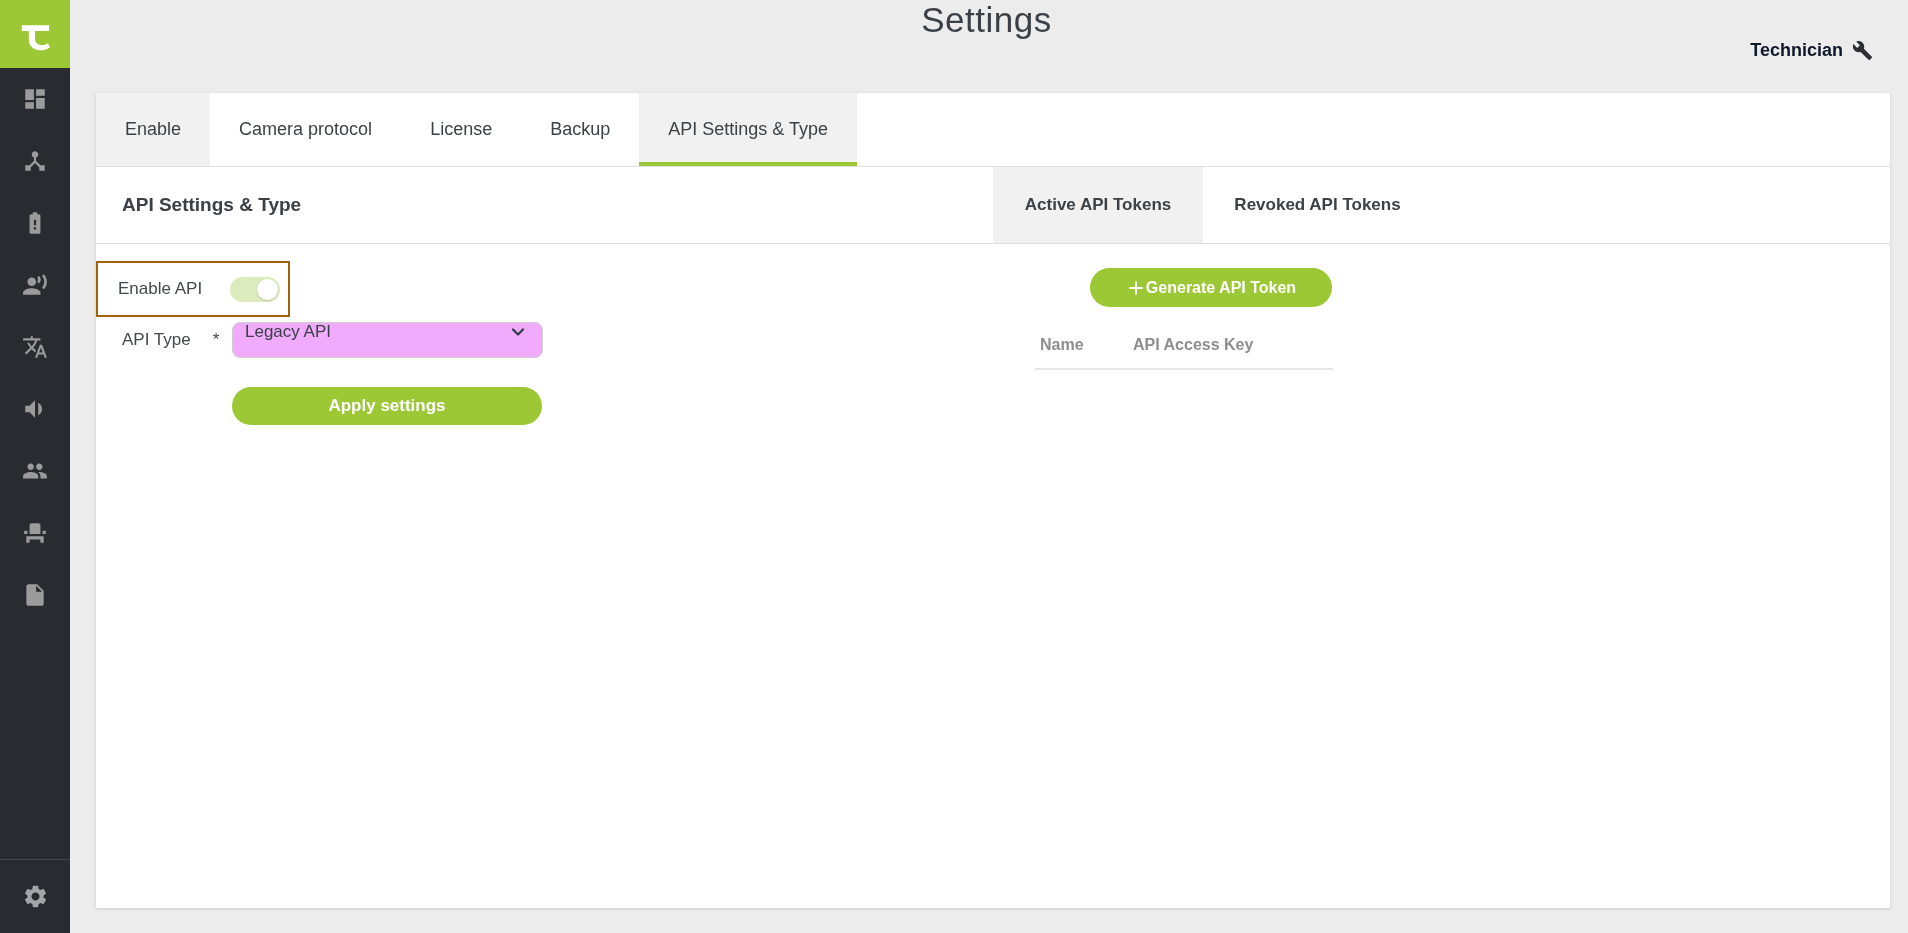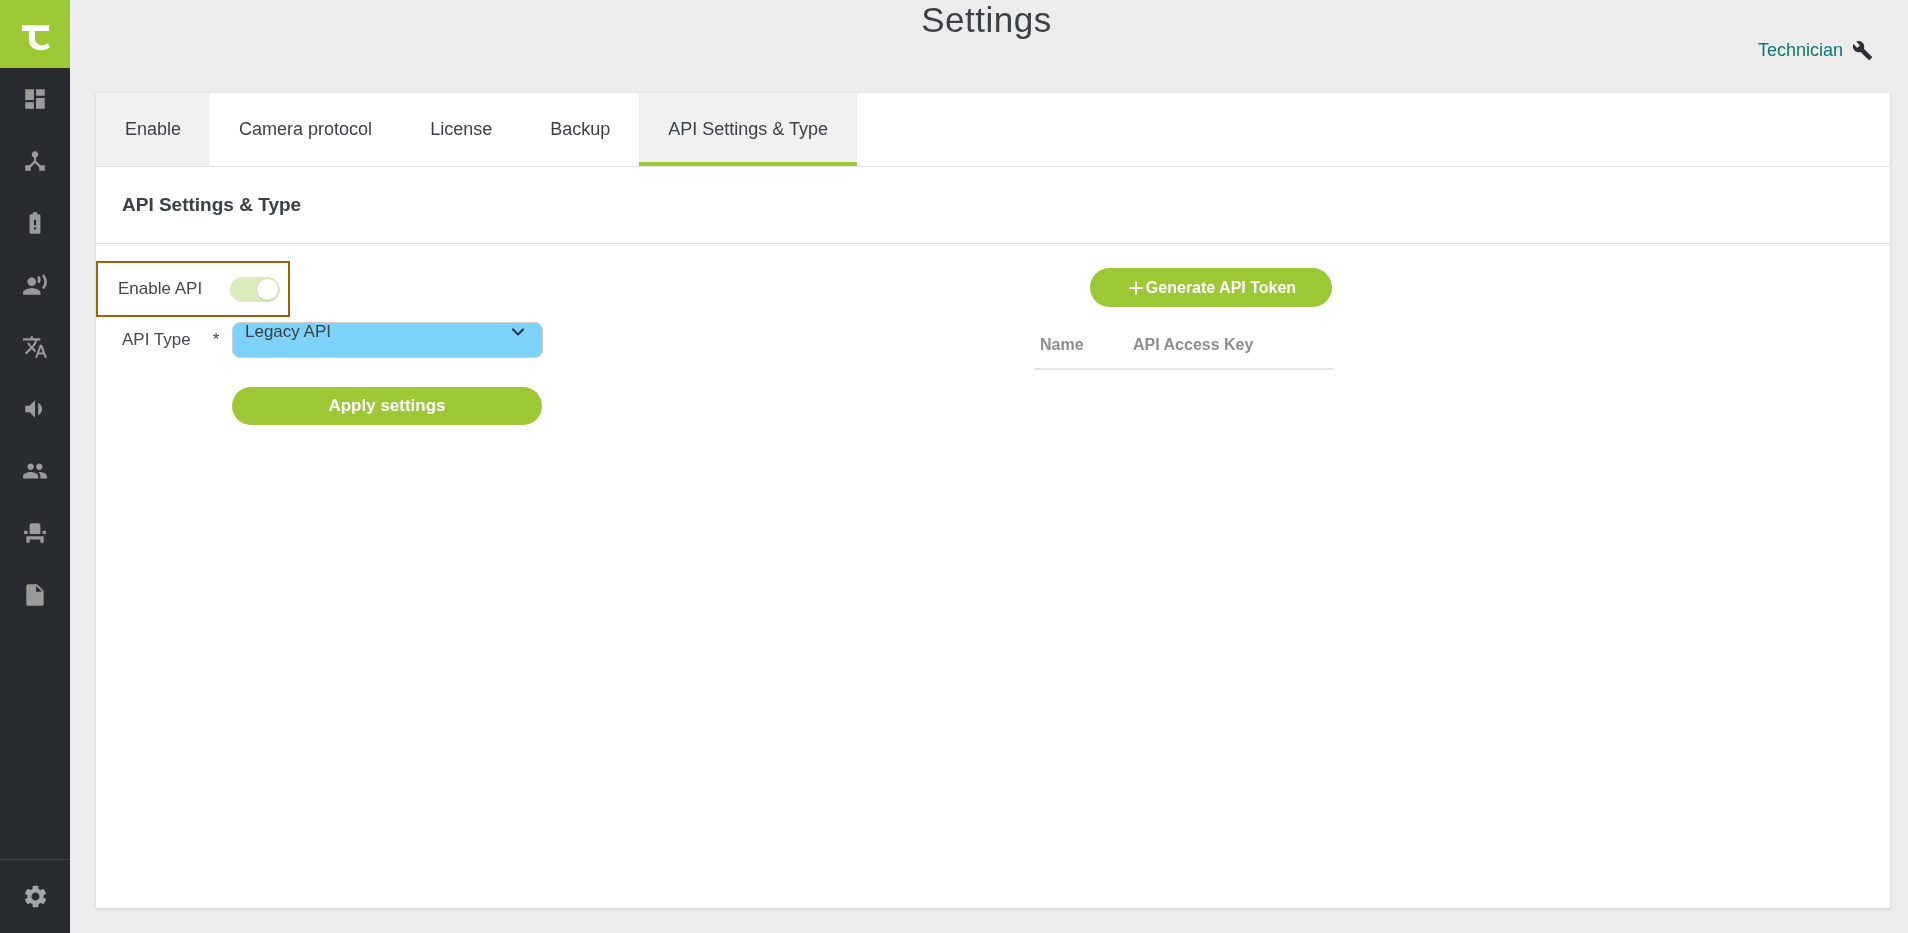--- a/index.html
+++ b/index.html
@@ -31,21 +31,21 @@
   }
   .sidebar-bottom svg { fill:#a2a6a9; }
   
   .main { margin-left:70px; padding:0 18px 0 26px; }
   .header {
     height:93px; display:flex; align-items:center; padding:0 17px 10px 4px;flex-direction:column;
   }
   .page-title { font-size:35px; font-weight:400; color:#3a4045; letter-spacing:0.5px; }
   .user-chip {
     margin-left:auto; display:flex; align-items:center; gap:9px;
-    font-size:18px; font-weight:400; color:#0f766e; cursor:pointer;
+    font-size:18px; font-weight:700; color:#0f172a; cursor:pointer;
   }
   .user-chip svg { fill:#2b2f33; }
   
   .card {
     background:#ffffff; width:1794px; height:815px;
     box-shadow:0 1px 3px rgba(0,0,0,0.15);
     display:flex; flex-direction:column;
   }
   
   .tabbar { height:74px; border-bottom:1px solid #e0e0e0; display:flex; flex:0 0 auto; }
@@ -84,21 +84,21 @@
     position:absolute; top:2px; right:2px; width:21px; height:21px;
     border-radius:50%; background:#ffffff; box-shadow:0 1px 2px rgba(0,0,0,0.15);
   }
   .type-row {
     position:absolute; left:26px; top:78px; width:520px; height:36px;
     display:flex; align-items:center;
   }
   .req { color:#44484d; font-size:17px; margin-left:22px; }
   .select {
     position:absolute; left:110px; top:0; width:311px; height:36px;
-    border:1px solid #cfcfcf; border-radius:8px; background:#7dd3fc;
+    border:1px solid #cfcfcf; border-radius:8px; background:#f0abfc;
     display:flex; align-items:center; padding:0 14px 16px 12px;
     font-size:17px; color:#3a4045; cursor:pointer;
   }
   .select svg { margin-left:auto; stroke:#2f3b4c; }
   .apply-btn {
     position:absolute; left:136px; top:128px; width:310px; height:38px;
     border:none; border-radius:19px; background:#9cc835;
     color:#fff; font-size:17px; font-weight:700; cursor:pointer;
     font-family:inherit;
     margin-top:15px;
@@ -209,20 +209,28 @@
       <div class="tab">
           <span>Backup</span>
         </div>
       <div class="tab active">
           <span>API Settings &amp; Type</span>
         </div>
     </div>
 
     <div class="subrow">
       <div class="section-title">API Settings &amp; Type</div>
+      <div class="token-tabs">
+        <div class="token-tab t-active active">
+            <span>Active API Tokens</span>
+          </div>
+        <div class="token-tab t-revoked">
+            <span>Revoked API Tokens</span>
+          </div>
+      </div>
     </div>
 
     <div class="content">
 
       <div class="highlight-box">
         <span class="field-label">Enable API</span>
         <div class="toggle">
           <div class="knob"></div>
         </div>
       </div>

